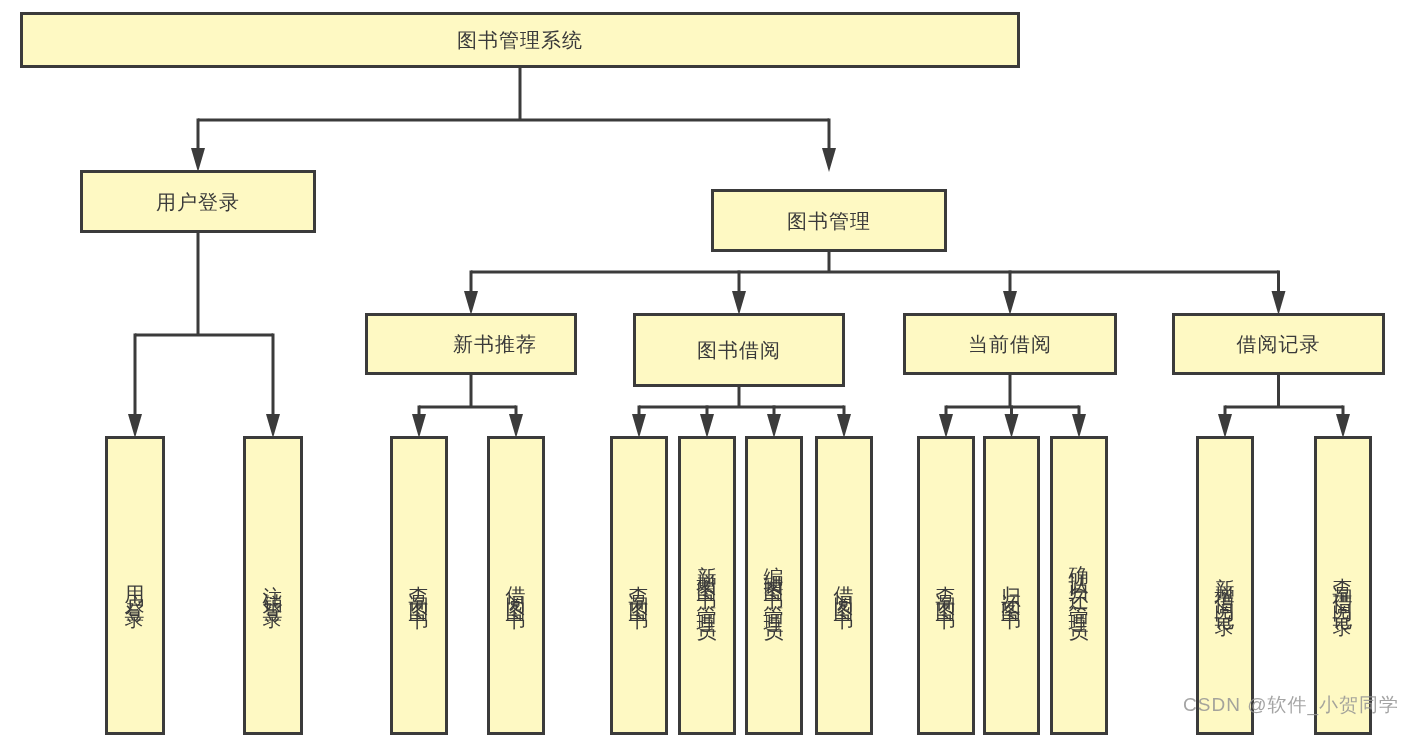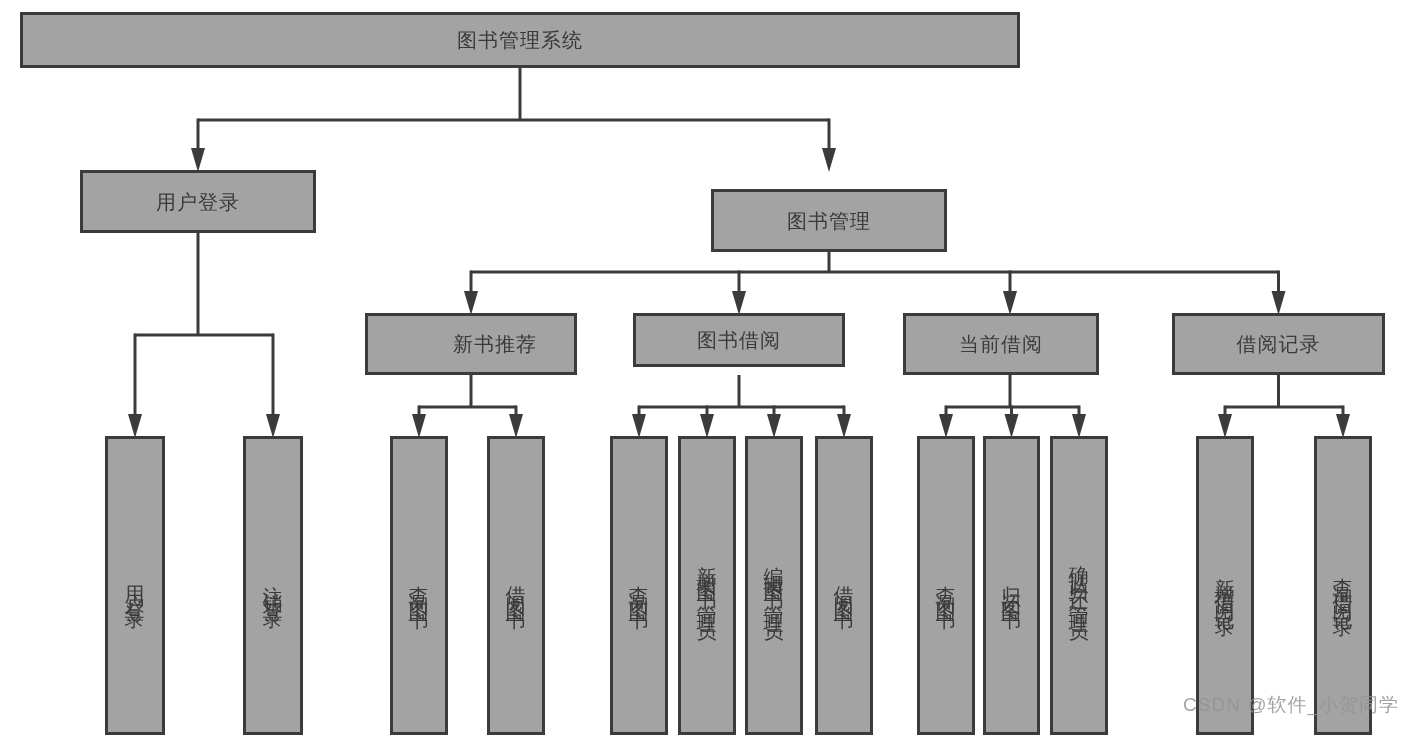--- a/index.html
+++ b/index.html
@@ -1,21 +1,21 @@
 <!DOCTYPE html>
 <html><head>
 <meta charset="utf-8">
 <style>
   html,body{margin:0;padding:0;background:#ffffff;}
   body{width:1405px;height:747px;font-family:"Liberation Sans",sans-serif;}
   .canvas{position:relative;width:1405px;height:747px;background:#ffffff;overflow:hidden;}
   .connector-layer{position:absolute;left:0;top:0;width:1405px;height:747px;z-index:1;}
   .node{
     position:absolute;box-sizing:border-box;z-index:2;
-    border:3px solid #3b3b3b;background:#a3a3a3;color:#3a3a3a;
+    border:3px solid #3b3b3b;background:#fef9c3;color:#3a3a3a;
     display:flex;align-items:center;justify-content:center;
     font-size:20px;line-height:1.2;white-space:nowrap;
   }
   .node .lbl{letter-spacing:1px;}
   .node.vertical .lbl{
     writing-mode:vertical-rl;
     letter-spacing:8px;
     white-space:normal;
   }
   .watermark{
@@ -99,36 +99,36 @@
       </div>
       <div class="node" style="left: 365px; top: 313px; width: 212px; height: 62px; padding-left: 48px;">
         <span class="lbl">新书推荐</span>
       </div>
       <div class="node vertical" style="left: 390px; top: 436px; width: 58px; height: 299px;">
         <span class="lbl">查询图书</span>
       </div>
       <div class="node vertical" style="left: 487px; top: 436px; width: 58px; height: 299px;">
         <span class="lbl">借阅图书</span>
       </div>
-      <div class="node" style="left: 633px; top: 313px; width: 212px; height: 54px;">
+      <div class="node" style="left: 633px; top: 313px; width: 212px; height: 74px;">
         <span class="lbl">图书借阅</span>
       </div>
       <div class="node vertical" style="left: 610px; top: 436px; width: 58px; height: 299px;">
         <span class="lbl">查询图书</span>
       </div>
       <div class="node vertical" style="left: 678px; top: 436px; width: 58px; height: 299px;">
         <span class="lbl">新增图书（管理员）</span>
       </div>
       <div class="node vertical" style="left: 745px; top: 436px; width: 58px; height: 299px;">
         <span class="lbl">编辑图书（管理员）</span>
       </div>
       <div class="node vertical" style="left: 815px; top: 436px; width: 58px; height: 299px;">
         <span class="lbl">借阅图书</span>
       </div>
-      <div class="node" style="left: 903px; top: 313px; width: 196px; height: 62px;">
+      <div class="node" style="left: 903px; top: 313px; width: 214px; height: 62px;">
         <span class="lbl">当前借阅</span>
       </div>
       <div class="node vertical" style="left: 917px; top: 436px; width: 58px; height: 299px;">
         <span class="lbl">查询图书</span>
       </div>
       <div class="node vertical" style="left: 983px; top: 436px; width: 57px; height: 299px;">
         <span class="lbl">归还图书</span>
       </div>
       <div class="node vertical" style="left: 1050px; top: 436px; width: 58px; height: 299px;">
         <span class="lbl">确认归还（管理员）</span>

